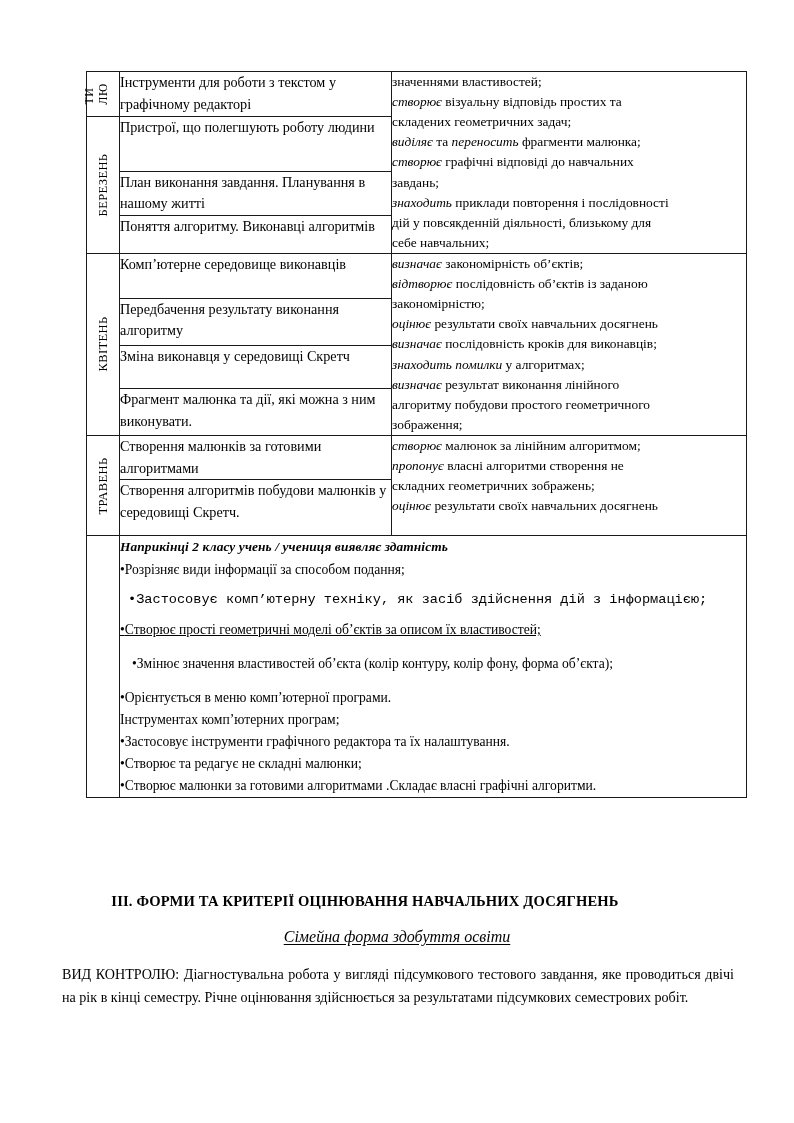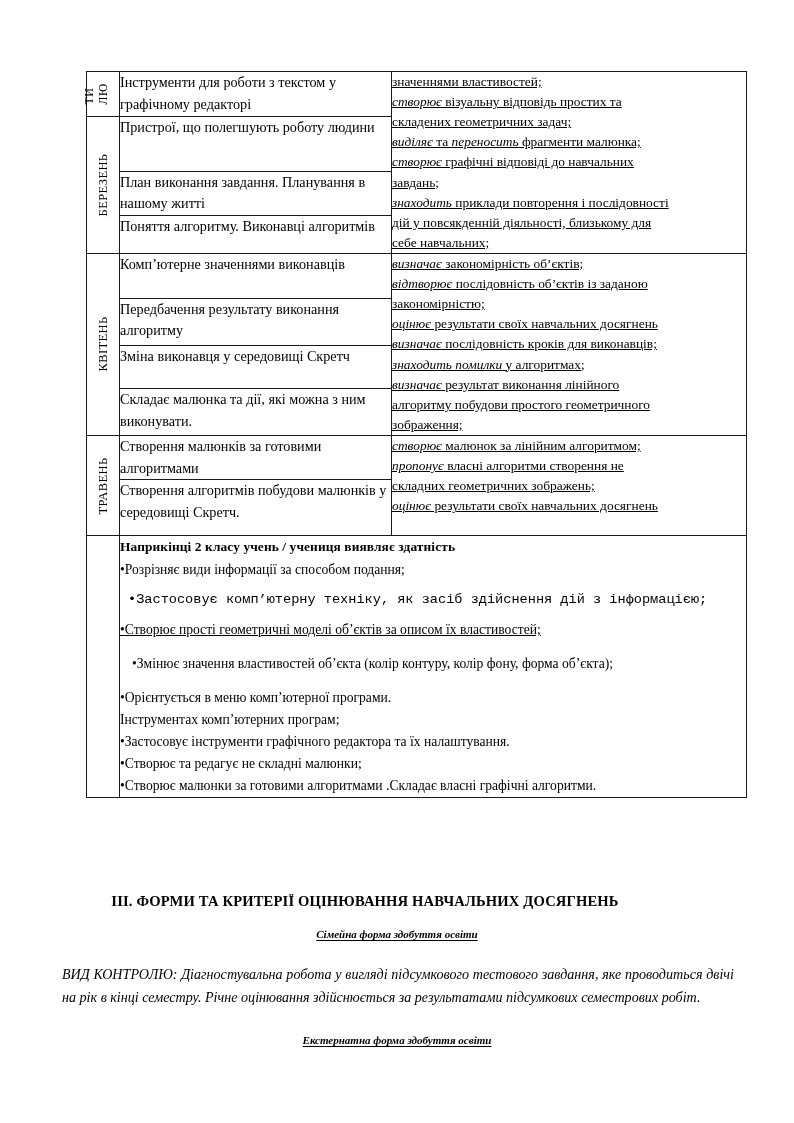--- a/index.html
+++ b/index.html
@@ -64,30 +64,31 @@
   .topic-cell {
     padding: 3px 4px 4px 6px;
     font-size: 14.2px;
     line-height: 1.52;
   }
   .outcome-cell {
     padding: 3px 5px 4px 7px;
     font-size: 13.4px;
     line-height: 1.50;
   }
-  .outcome-cell .ln { display: block; white-space: nowrap; text-decoration: underline; }
+  .outcome-cell .ln { display: block; white-space: nowrap; }
   .outcome-cell em { font-style: italic; }
 
   
   .summary-cell {
     padding: 5px 8px 10px 10px;
     font-size: 13.6px;
     line-height: 1.62;
   }
   .summary-title {
+    font-style: italic;
     font-weight: bold;
     font-size: 13.4px;
     margin: 0 0 1px 0;
     letter-spacing: 0.1px;
   }
   .sum-plain {
     margin: 0;
     text-align: left;
   }
 
@@ -100,35 +101,34 @@
     font-weight: bold;
     font-size: 14.6px;
     letter-spacing: 0.15px;
   }
   .sub-head {
     position: absolute;
     left: 0;
     width: 794px;
     text-align: center;
     font-style: italic;
-    font-weight: bold;
-    font-size: 11px;
+    font-weight: normal;
+    font-size: 16px;
   }
   .sub-head span {
     text-decoration: underline;
     text-underline-offset: 2px;
   }
   .para {
     position: absolute;
     left: 62px;
     width: 672px;
     font-size: 14.1px;
     line-height: 1.63;
     text-align: justify;
-    font-style: italic;
   }
 </style>
 </head>
 <body>
 
 <div class="page">
 
   <table class="sched-table">
     <colgroup>
       <col class="c-month">
@@ -178,21 +178,21 @@
         <td class="topic-cell" style="height:37px;">
           <span>Поняття алгоритму. Виконавці алгоритмів</span>
         </td>
       </tr>
 
       <tr>
         <td class="month-cell" rowspan="4">
           <span class="month-rot">КВІТЕНЬ</span>
         </td>
         <td class="topic-cell" style="height:41px;">
-          <span>Комп’ютерне значеннями виконавців</span>
+          <span>Комп’ютерне середовище виконавців</span>
         </td>
 
         <td class="outcome-cell" rowspan="4">
           <div id="oc2">
               <span class="ln"><em>визначає</em><span> закономірність об’єктів;</span></span>
               <span class="ln"><em>відтворює</em><span> послідовність об’єктів із заданою</span></span>
               <span class="ln"><span>закономірністю;</span></span>
               <span class="ln"><em>оцінює</em><span> результати своїх навчальних досягнень</span></span>
               <span class="ln"><em>визначає</em><span> послідовність кроків для виконавців;</span></span>
               <span class="ln"><em>знаходить помилки</em><span> у алгоритмах;</span></span>
@@ -207,21 +207,21 @@
           <span>Передбачення результату виконання алгоритму</span>
         </td>
       </tr>
       <tr>
         <td class="topic-cell" style="height:40px;">
           <span>Зміна виконавця у середовищі Скретч</span>
         </td>
       </tr>
       <tr>
         <td class="topic-cell" style="height:42px;">
-          <span>Складає малюнка та дії, які можна з ним виконувати.</span>
+          <span>Фрагмент малюнка та дії, які можна з ним виконувати.</span>
         </td>
       </tr>
 
       <tr>
         <td class="month-cell" rowspan="2">
           <span class="month-rot">ТРАВЕНЬ</span>
         </td>
         <td class="topic-cell" style="height:40px;">
           <span>Створення малюнків за готовими алгоритмами</span>
         </td>
@@ -262,17 +262,14 @@
   </table>
 
   <div class="heading-3" style="top:893px;">ІІІ.  ФОРМИ ТА КРИТЕРІЇ ОЦІНЮВАННЯ НАВЧАЛЬНИХ ДОСЯГНЕНЬ</div>
 
   <div class="sub-head" style="top:928px;">
     <span>Сімейна форма здобуття освіти</span>
   </div>
 
   <div class="para" style="top:963px;">ВИД  КОНТРОЛЮ:  Діагностувальна   робота у вигляді підсумкового тестового завдання, яке проводиться двічі на рік в кінці семестру. Річне оцінювання здійснюється за результатами підсумкових семестрових робіт.</div>
 
-  <div class="sub-head" style="top:1034px;">
-    <span>Екстернатна форма здобуття освіти</span>
-  </div>
 
 </div>
 
 </body></html>

